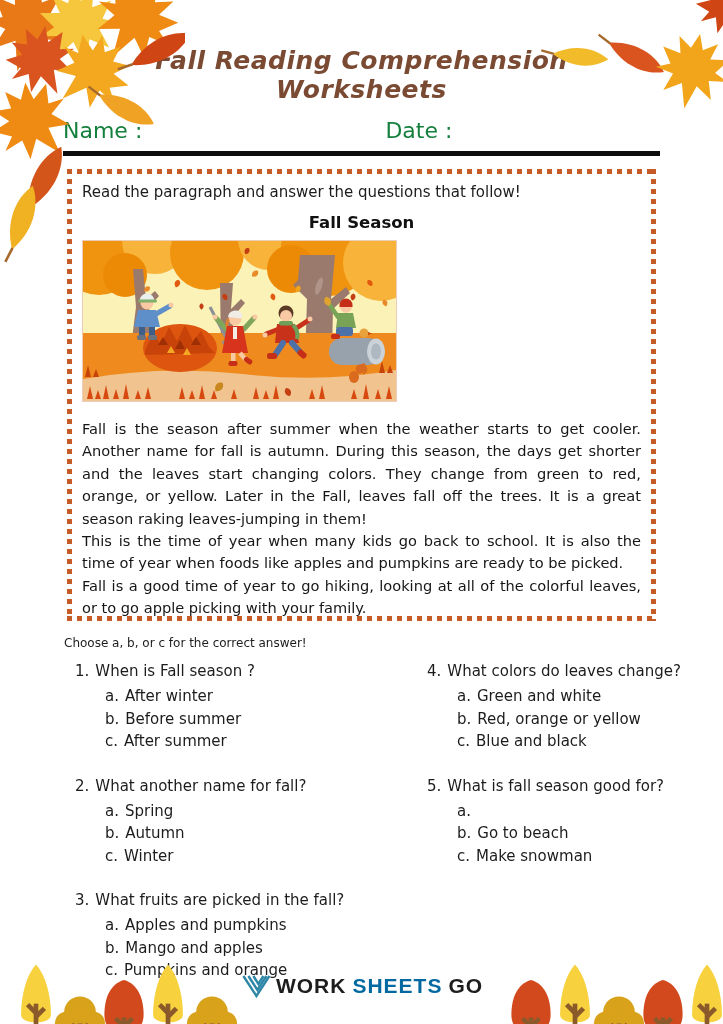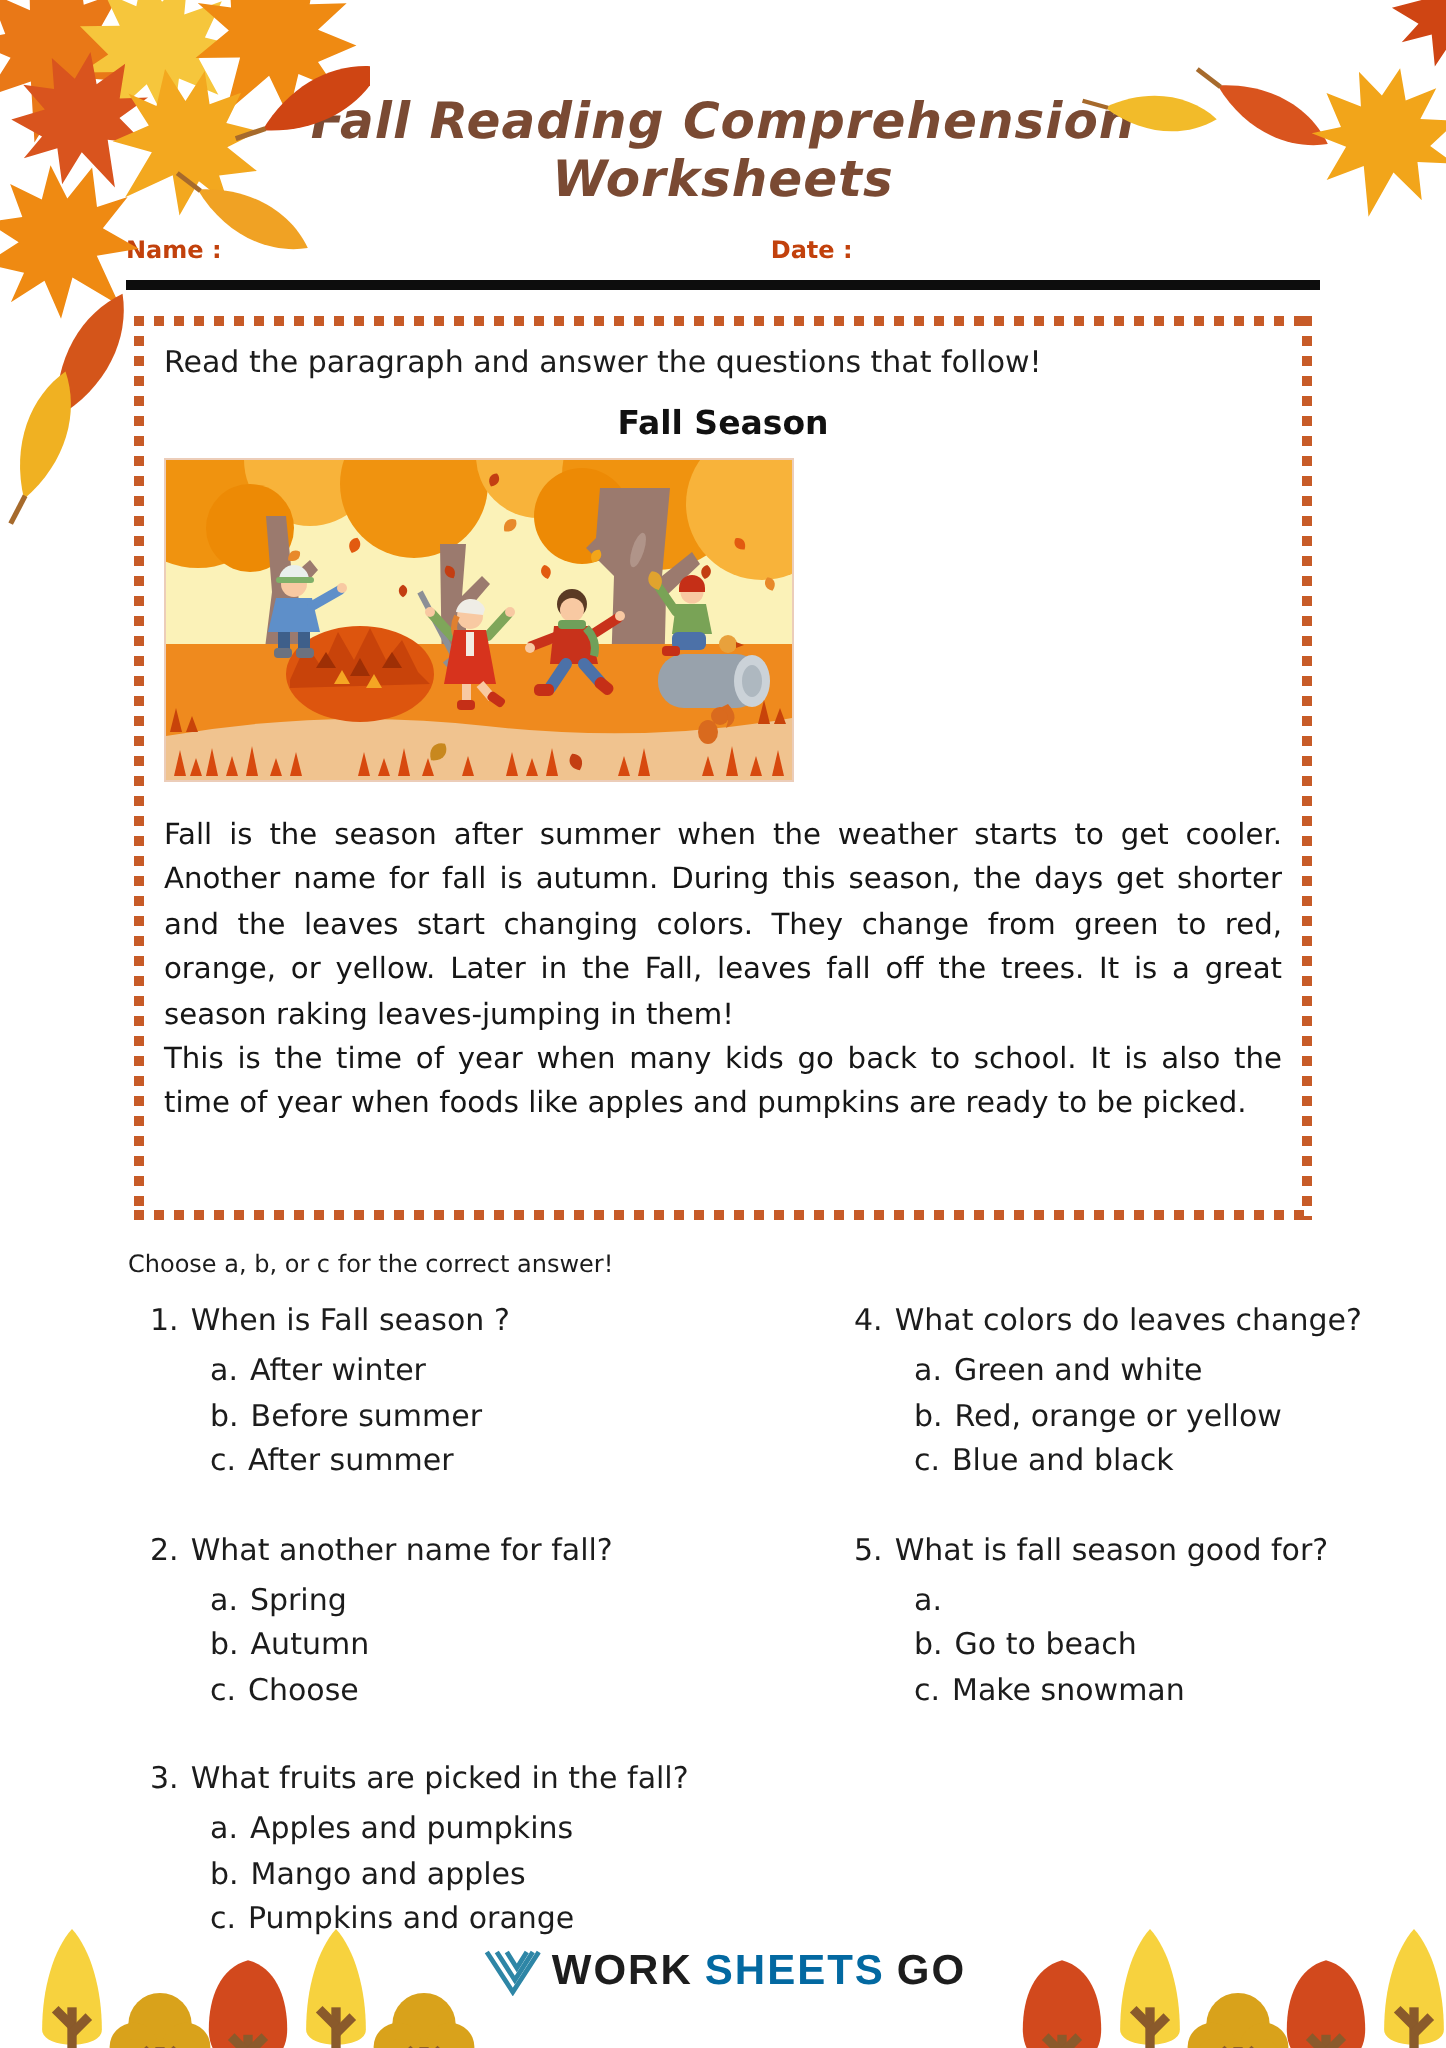--- a/index.html
+++ b/index.html
@@ -22,21 +22,21 @@
     margin:46px 70px 0;
     text-align:center;
     font-size:25px;font-weight:bold;
     color:#7a4a33;
     letter-spacing:.5px;
     font-style:italic;
   }
   .name-date{
     display:flex;
     margin:14px 63px 0;
-    font-size:12px;font-weight:bold;color:#c2410c;
+    font-size:22px;font-weight:normal;color:#15803d;
   }
   .name-date .name-cell{width:54%;}
   .rule{
     margin:8px 63px 0;
     border-top:5px solid #0d0d0d;
   }
   
   .passage-box{
     position:relative;
     margin:13px 67px 0;
@@ -301,20 +301,21 @@
           <path d="M10 136 l3 -8 l3 8 z"></path>
           <path d="M296 132 l3 -12 l3 12 z"></path>
         <path d="M304 132 l3 -8 l3 8 z"></path>
       </g>
       <use href="#fleaf" x="130" y="140" width="12" height="12" fill="#c8881e" transform="rotate(40 136 146)"></use>
       <use href="#fleaf" x="200" y="146" width="10" height="10" fill="#c33e12" transform="rotate(-25 205 151)"></use>
     </svg>
 
     <p class="para">Fall is the season after summer when the weather starts to get cooler. Another name for fall is autumn. During this season, the days get shorter and the leaves start changing colors. They change from green to red, orange, or yellow. Later in the Fall, leaves fall off the trees. It is a great season raking leaves-jumping in them!</p>
     <p class="para">This is the time of year when many kids go back to school. It is also the time of year when foods like apples and pumpkins are ready to be picked.</p>
+    <p class="para">Fall is a good time of year to go hiking, looking at all of the colorful leaves, or to go apple picking with your family.</p>
   </section>
 
   <p class="quiz-instruction">Choose a, b, or c for the correct answer!</p>
 
   <div class="quiz-grid">
     <div class="col">
 
       <div class="question">
         <div class="q-line">
           <span class="q-num">1.</span>
@@ -342,21 +343,21 @@
         <div class="option">
             <span>a.</span>
             <span>Spring</span>
           </div>
         <div class="option">
             <span>b.</span>
             <span>Autumn</span>
           </div>
         <div class="option">
             <span>c.</span>
-            <span>Choose</span>
+            <span>Winter</span>
           </div>
       </div>
 
       <div class="question">
         <div class="q-line">
           <span class="q-num">3.</span>
           <span class="q-text">What fruits are picked in the fall?</span>
         </div>
         <div class="option">
             <span>a.</span>

